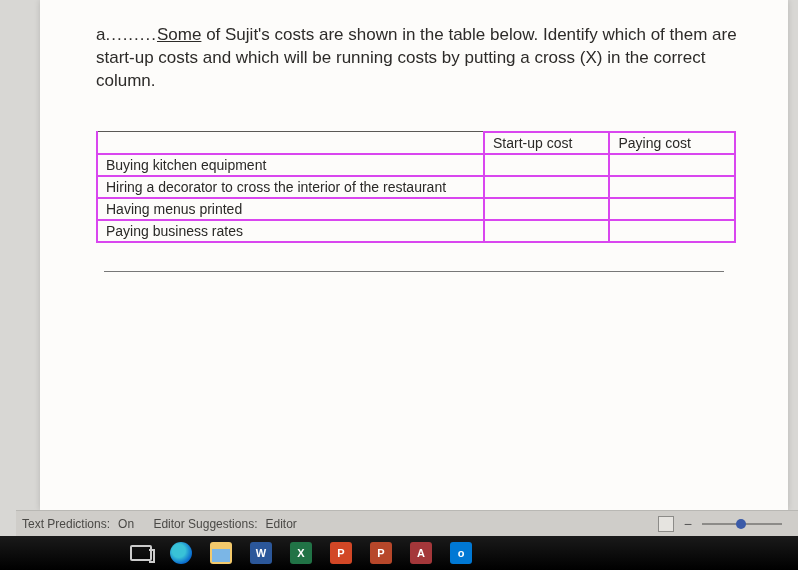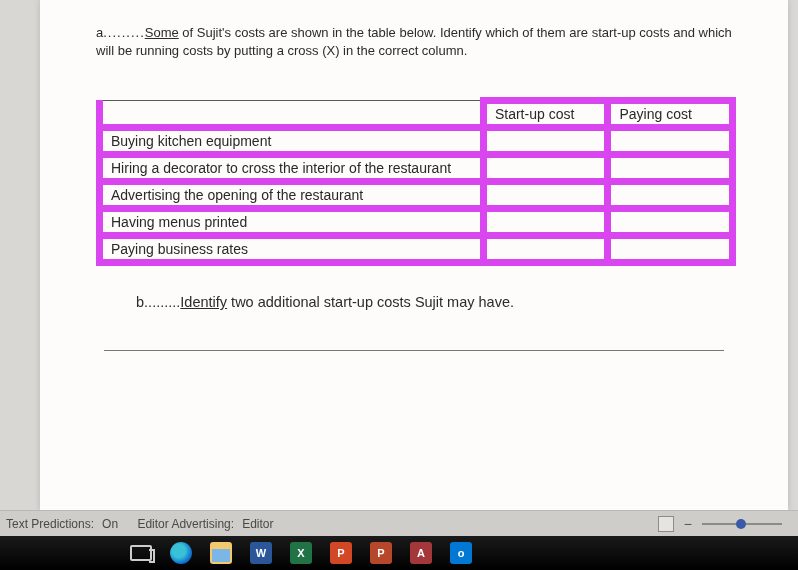--- a/index.html
+++ b/index.html
@@ -10,34 +10,34 @@
     position: relative;
   }
   .page {
     position: absolute;
     left: 40px; top: 0; right: 10px; bottom: 60px;
     background: #fdfcfa;
     box-shadow: 0 0 6px rgba(0,0,0,0.15);
     padding: 24px 36px 10px 56px;
     color: #2d2b29;
   }
-  .question-a { font-size: 13px; line-height: 1.35; margin-bottom: 38px; }
+  .question-a { font-size: 17px; line-height: 1.35; margin-bottom: 38px; }
   .question-a .lead-letter { }
   .question-a .dots { letter-spacing: 1px; }
   .question-a .some-link { text-decoration: underline; }
   
   .cost-table {
     border-collapse: collapse;
     width: 640px;
     font-size: 14px;
     color: #2a2927;
     margin-bottom: 28px;
   }
   .cost-table td, .cost-table th {
-    border: 7px solid #d946ef;
+    border: 2px solid #d946ef;
     padding: 2px 8px;
     text-align: left;
     vertical-align: top;
     font-weight: normal;
   }
   .cost-table th.empty { border-top: 1px solid #5b5955; }
   .cost-table .desc { width: 370px; }
   .cost-table .col { width: 120px; }
   
   .question-b { font-size: 14.5px; margin-left: 40px; margin-bottom: 40px; }
@@ -46,21 +46,21 @@
   
   .answer-line {
     border-bottom: 1px solid #777;
     height: 1px;
     margin: 0 8px 0 8px;
     width: 620px;
   }
   
   .status-strip {
     position: absolute;
-    left: 0; right: 0; bottom: 34px;
+    left: 16px; right: 0; bottom: 34px;
     height: 26px;
     background: #cfcdc9;
     border-top: 1px solid #b9b8b4;
     display: flex;
     align-items: center;
     font-size: 12px;
     color: #4a4946;
     padding-left: 6px;
     gap: 8px;
   }
@@ -118,50 +118,42 @@
       <td class="desc">Buying kitchen equipment</td>
       <td class="col"></td>
       <td class="col"></td>
     </tr>
     <tr>
       <td class="desc">Hiring a decorator to cross the interior of the restaurant</td>
       <td class="col"></td>
       <td class="col"></td>
     </tr>
     <tr>
-      <td class="desc">Advertising the opening of the restaurant</td>
-      <td class="col"></td>
-      <td class="col"></td>
-    </tr>
-    <tr>
       <td class="desc">Having menus printed</td>
       <td class="col"></td>
       <td class="col"></td>
     </tr>
     <tr>
       <td class="desc">Paying business rates</td>
       <td class="col"></td>
       <td class="col"></td>
     </tr>
   </tbody>
     </table>
 
-  <p class="question-b">
-    <span class="lead-letter">b</span><span class="dots">.........</span><span class="ident-link">Identify</span><span> two additional start-up costs Sujit may have.</span>
-  </p>
 
   <div class="answer-line"></div>
 
 </div>
 
 <div class="status-strip">
   <span>Text Predictions:</span>
   <span>On</span>
   &nbsp;
-  <span>Editor Advertising:</span>
+  <span>Editor Suggestions:</span>
   <span>Editor</span>
   <div class="status-right">
     <div class="focus-box"></div>
     <span class="zoom-minus">−</span>
     <div class="zoom-track">
       <div class="zoom-thumb"></div>
     </div>
   </div>
 </div>
 

